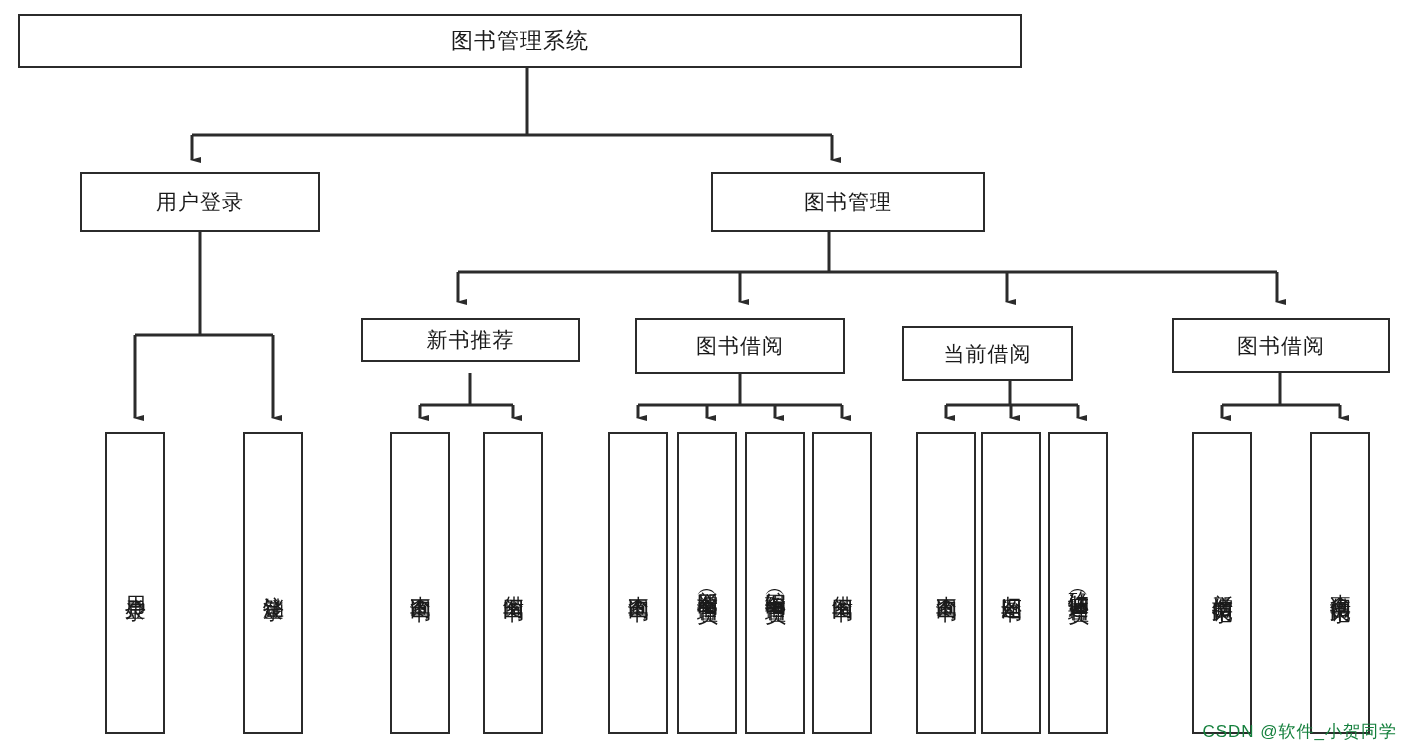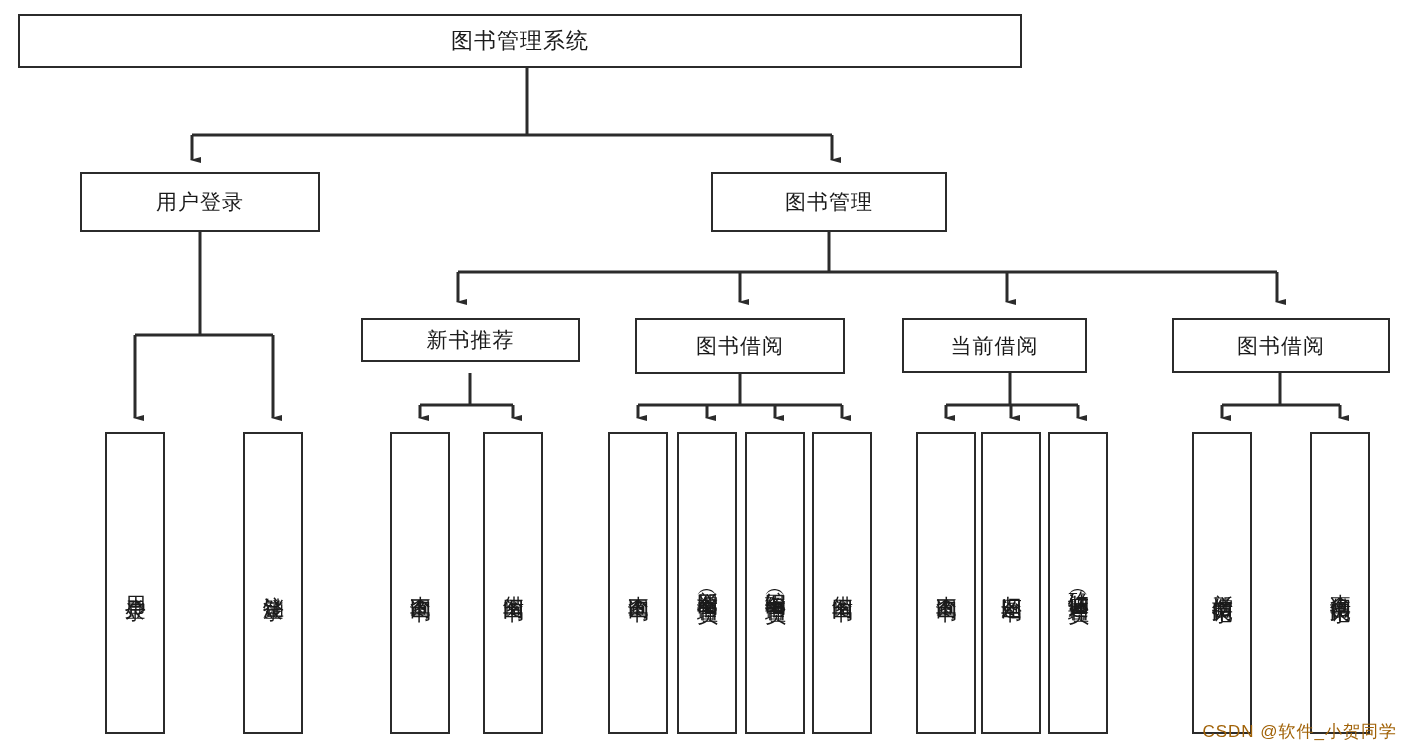--- a/index.html
+++ b/index.html
@@ -49,21 +49,21 @@
     top: 0;
     width: 1405px;
     height: 747px;
     pointer-events: none;
   }
   .watermark {
     position: absolute;
     right: 8px;
     bottom: 4px;
     font-size: 17px;
-    color: #a16207;
+    color: #15803d;
     letter-spacing: 1px;
     white-space: nowrap;
   }
 </style>
 </head>
 <body>
 
 <div id="canvas">
 
   <svg class="links" viewBox="0 0 1405 747">
@@ -112,25 +112,25 @@
       <path d="M1280,373 L1280,405"></path>
       <path d="M1222,405 L1340,405"></path>
       <path d="M1222,405 L1222,418" marker-end="url(#arrow)"></path>
       <path d="M1340,405 L1340,418" marker-end="url(#arrow)"></path>
     </g>
   </svg>
 
   <div class="node horiz root" style="left:18px; top:14px; width:1004px; height:54px;">图书管理系统</div>
 
   <div class="node horiz" style="left:80px; top:172px; width:240px; height:60px;">用户登录</div>
-  <div class="node horiz" style="left:711px; top:172px; width:236px; height:60px;">图书管理</div>
+  <div class="node horiz" style="left:711px; top:172px; width:274px; height:60px;">图书管理</div>
 
   <div class="node horiz" style="left:361px; top:318px; width:219px; height:44px;">新书推荐</div>
   <div class="node horiz" style="left:635px; top:318px; width:210px; height:56px;">图书借阅</div>
-  <div class="node horiz" style="left:902px; top:318px; width:185px; height:55px;">当前借阅</div>
+  <div class="node horiz" style="left:902px; top:326px; width:171px; height:55px;">当前借阅</div>
   <div class="node horiz" style="left:1172px; top:318px; width:218px; height:55px;">图书借阅</div>
 
   <div class="node vert" style="left:105px; top:432px; width:60px; height:302px;">用户登录</div>
   <div class="node vert" style="left:243px; top:432px; width:60px; height:302px;">注销登录</div>
 
   <div class="node vert" style="left:390px; top:432px; width:60px; height:302px;">查询图书</div>
   <div class="node vert" style="left:483px; top:432px; width:60px; height:302px;">借阅图书</div>
 
   <div class="node vert" style="left:608px; top:432px; width:60px; height:302px;">查询图书</div>
   <div class="node vert" style="left:677px; top:432px; width:60px; height:302px;">新增图书（管理员）</div>

